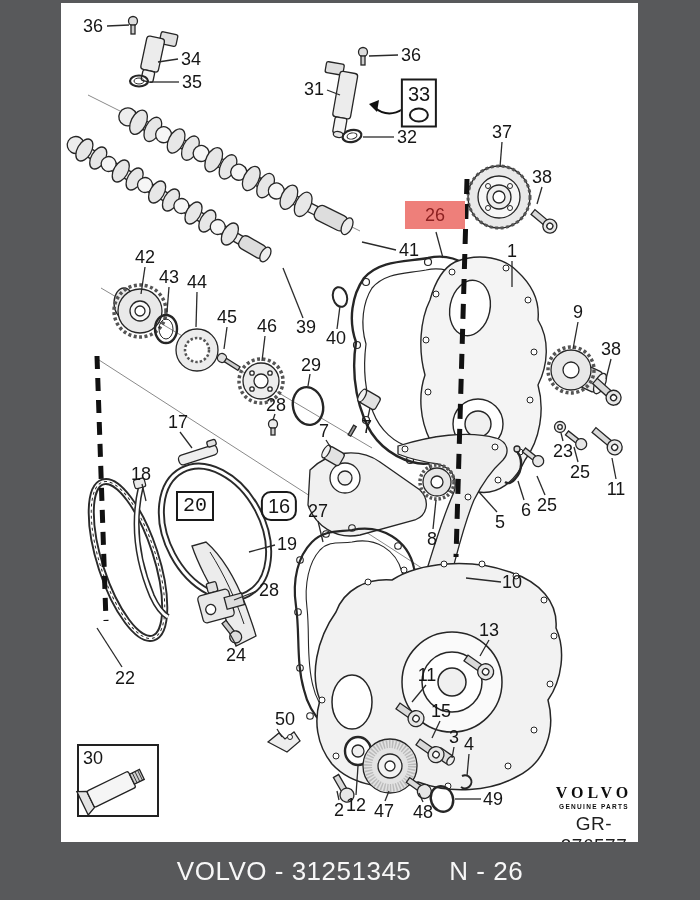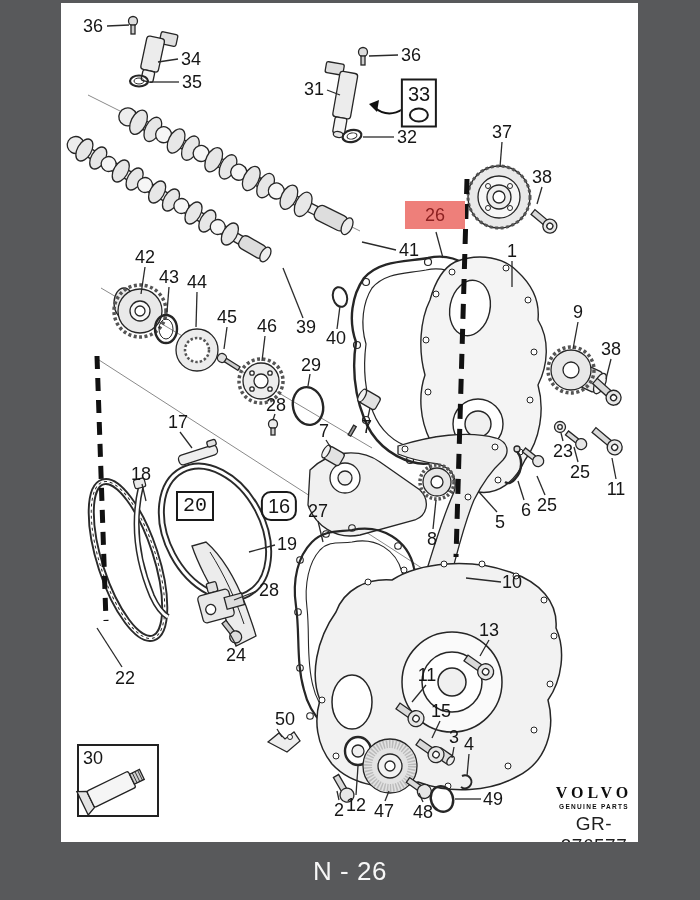--- a/index.html
+++ b/index.html
@@ -483,15 +483,16 @@
       <div class="callout " style="left: 93px; top: 758px;"><span>30</span></div>
     </div>
 
   <div class="logo">
     <div class="brand">VOLVO</div>
     <div class="genuine">GENUINE PARTS</div>
     <div class="ref">GR-376577</div>
   </div>
 
   <div class="bar">
+    <span>VOLVO - 31251345</span>
     <span>N - 26</span>
   </div>
 </div>
 
 </body></html>

